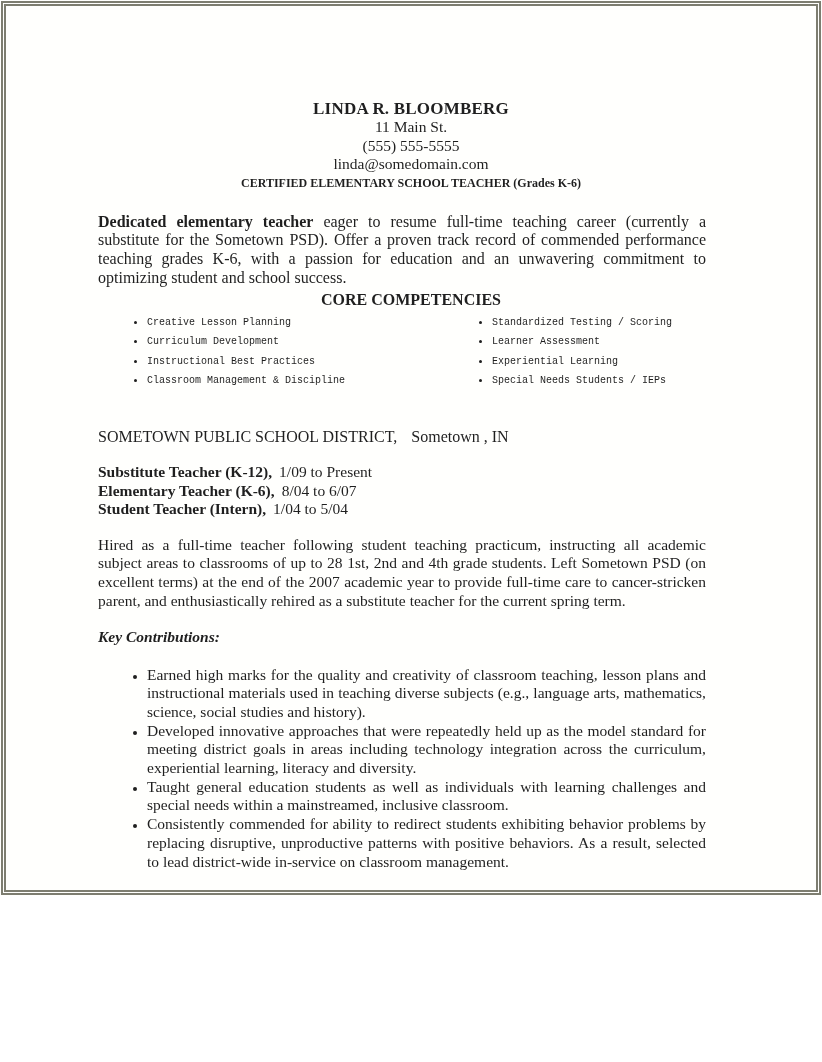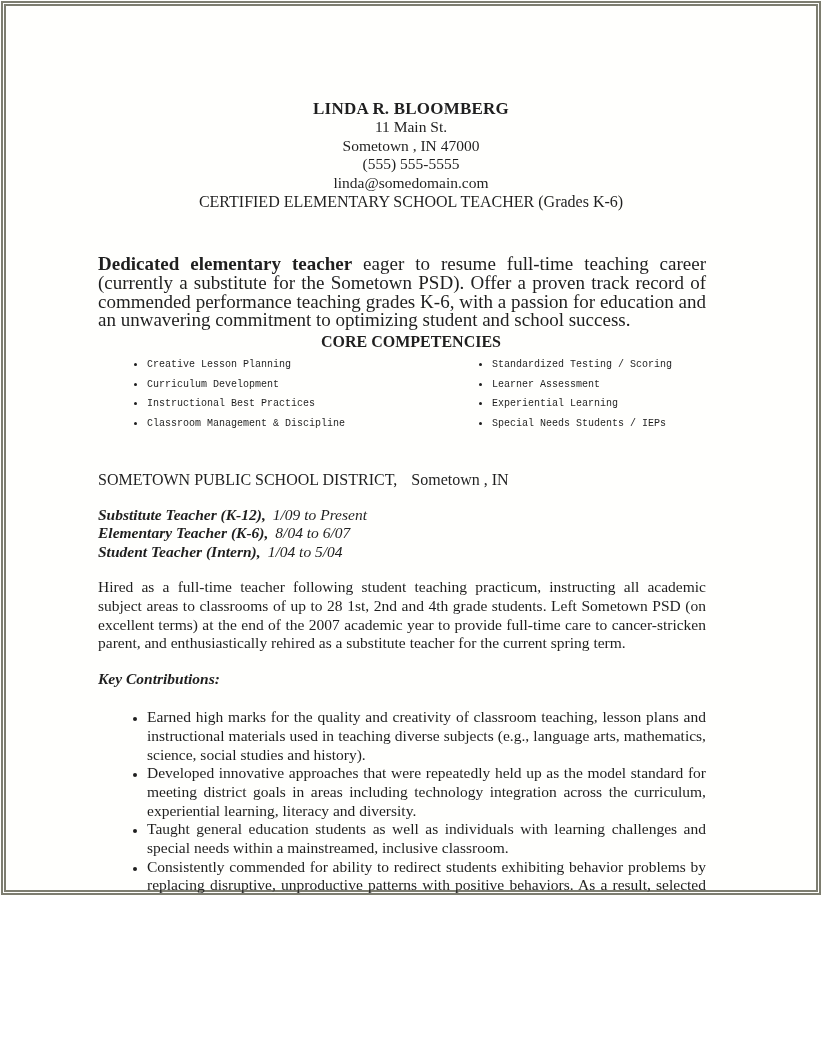--- a/index.html
+++ b/index.html
@@ -27,25 +27,25 @@
     width: 822px;
   }
   .header { margin-top: 99px; text-align: center; }
   .name {
     font-size: 17px;
     font-weight: bold;
     line-height: 19px;
     letter-spacing: 0.2px;
   }
   .contact-line { font-size: 15.5px; line-height: 18.6px; }
-  .cert-title { font-size: 16px; font-weight: normal; line-height: 19px; }
+  .cert-title { font-size: 12px; font-weight: bold; line-height: 19px; }
 
   .summary {
-    margin-top: 44px;
-    font-size: 19px;
+    margin-top: 20px;
+    font-size: 16px;
     line-height: 18.7px;
     text-align: justify;
     width: 608px;
   }
   .summary strong { font-weight: bold; }
 
   .section-heading {
     text-align: center;
     font-size: 16px;
     font-weight: bold;
@@ -58,21 +58,21 @@
   .competencies ul { list-style: disc; margin: 0; }
   .competencies li { font-size: 10px; line-height: 18.6px; font-family: Liberation Mono, monospace; }
   .comp-col-left  { width: 345px; padding-left: 49px; }
   .comp-col-right { padding-left: 49px; }
   .competencies li::marker { font-size: 12px; }
 
   .employer-line { margin-top: 36px; font-size: 16px; font-weight: normal; line-height: 19px; }
   .employer-location { margin-left: 14px; }
 
   .roles { margin-top: 17px; }
-  .role-line { font-size: 15.5px; line-height: 18.6px; font-style: italic; }
+  .role-line { font-size: 15.5px; line-height: 18.6px; }
   .role-title { font-weight: bold; }
   .role-dates { margin-left: 7px; }
 
   .description {
     margin-top: 17px;
     font-size: 15.5px;
     line-height: 18.7px;
     text-align: justify;
     width: 608px;
   }
@@ -96,21 +96,20 @@
 </head>
 <body>
 
 <div class="page">
   <div class="page-frame"></div>
   <div class="content">
 
     <div class="header">
       <div class="name">LINDA R. BLOOMBERG</div>
       <div class="contact-line">11 Main St.</div>
-      <div class="contact-line">Sometown , IN 47000</div>
       <div class="contact-line">(555) 555-5555</div>
       <div class="contact-line">linda@somedomain.com</div>
       <div class="cert-title">CERTIFIED ELEMENTARY SCHOOL TEACHER (Grades K-6)</div>
     </div>
 
     <p class="summary"><strong>Dedicated elementary teacher</strong><span> eager to resume full-time teaching career (currently a substitute for the Sometown PSD). Offer a proven track record of commended performance teaching grades K-6, with a passion for education and an unwavering commitment to optimizing student and school success.</span></p>
 
     <div class="section-heading heading-core">CORE COMPETENCIES</div>
 
     <div class="competencies">

